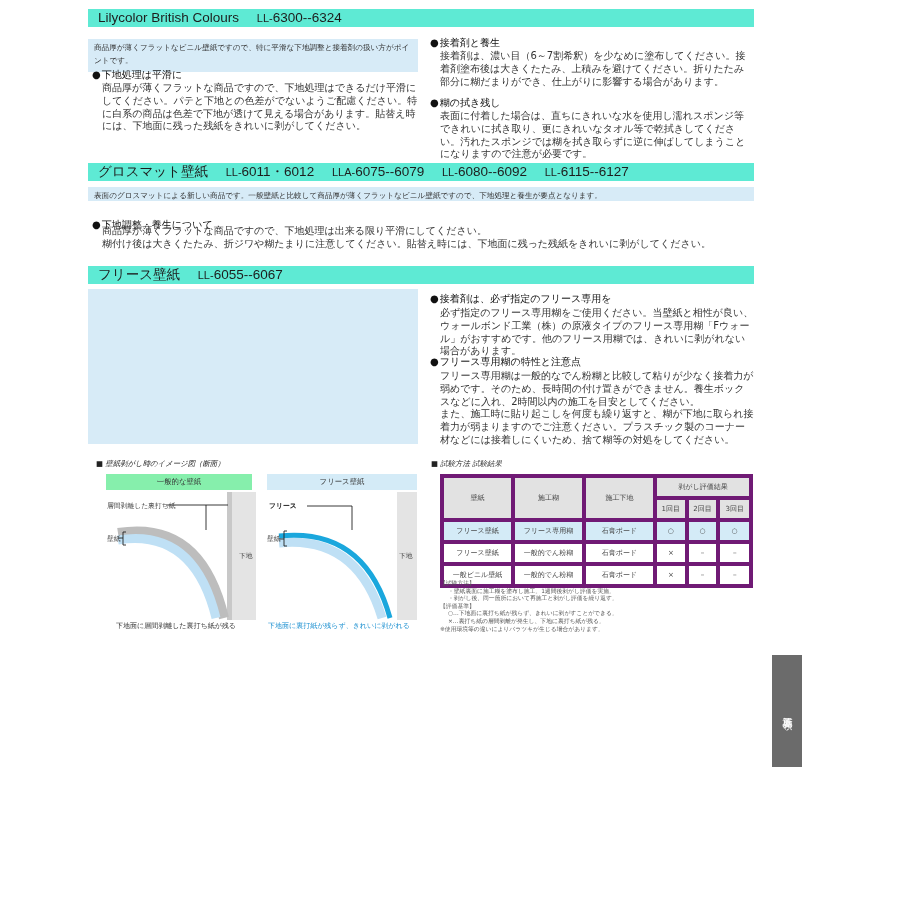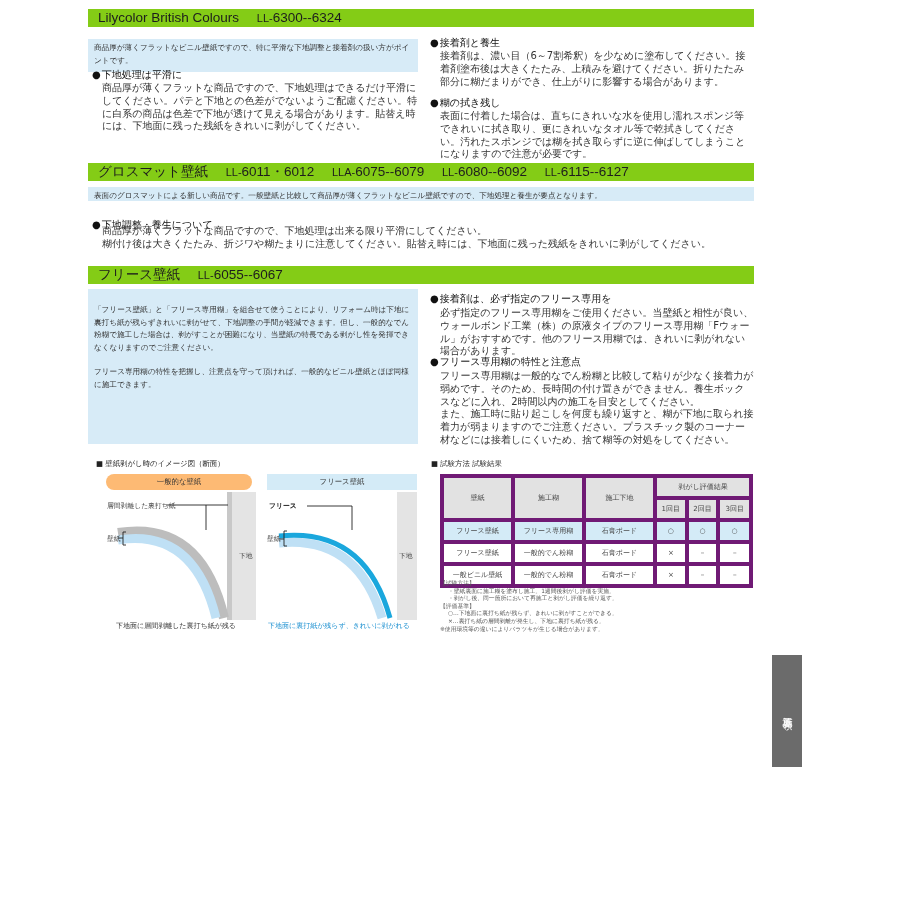--- a/index.html
+++ b/index.html
@@ -1,29 +1,29 @@
 <!DOCTYPE html>
 <html><head>
 <meta charset="utf-8">
 <style>
   html, body { margin:0; padding:0; background:#ffffff; }
   body { width:900px; height:900px; position:relative; overflow:hidden;
          font-family:"DejaVu Sans", "Liberation Sans", sans-serif; color:#333; }
   .abs { position:absolute; }
-  .hbar { position:absolute; left:88px; width:666px; height:18px; background:#84cc16;
+  .hbar { position:absolute; left:88px; width:666px; height:18px; background:#5eead4;
           font-family:"Liberation Sans", sans-serif; font-size:13.5px; color:#1d1d1d;
           line-height:18px; padding-left:10px; box-sizing:border-box; white-space:nowrap; }
   .hbar .code { font-size:11px; margin-left:14px; }
   .hbar .code .big { font-size:13.5px; }
   .intro { position:absolute; background:#d7ebf7; font-size:7.6px; line-height:12.5px;
            color:#333; padding:3px 6px; box-sizing:border-box; }
   .sec-h { position:absolute; font-size:10px; color:#111; line-height:13px; white-space:nowrap; }
   .sec-b { position:absolute; font-size:10px; line-height:12.8px; color:#333; }
   .bullet { font-size:10px; margin-right:1px; }
-  .diag-title { position:absolute; font-size:7.4px; color:#222; }
+  .diag-title { position:absolute; font-size:7.4px; color:#222;font-style:italic; }
   .plabel { position:absolute; height:16px; line-height:16px; text-align:center; font-size:7.4px; color:#333; }
   .dsmall { position:absolute; font-size:6.8px; color:#444; white-space:nowrap; }
   .caption { position:absolute; font-size:7px; white-space:nowrap; }
   table.res { position:absolute; left:440px; top:474px; width:313px; border-collapse:collapse;
               font-size:7px; color:#444; }
   table.res th, table.res td { border:4px solid #701a75; text-align:center; padding:0; height:18px; font-weight:normal; }
   table.res th { background:#e2e2e2; }
   table.res tr.hl td { background:#d4ebf7; }
   .notes { position:absolute; left:440px; top:580px; font-size:5.8px; line-height:7.6px; color:#555; white-space:nowrap; }
   .notes .ind { padding-left:8px; }
@@ -60,35 +60,33 @@
 <div class="sec-h" style="left:92px; top:218px;"><span class="bullet">●</span><span>下地調整・養生について</span></div>
 <div class="sec-b" style="left:102px; top:225px; white-space:nowrap;">商品厚が薄くフラットな商品ですので、下地処理は出来る限り平滑にしてください。</div>
 <div class="sec-b" style="left:102px; top:238px; white-space:nowrap;">糊付け後は大きくたたみ、折ジワや糊たまりに注意してください。貼替え時には、下地面に残った残紙をきれいに剥がしてください。</div>
 
 <div class="hbar" style="top:266px;">
   <span>フリース壁紙</span>
   <span class="code"><span>LL-</span><span class="big">6055--6067</span></span>
 </div>
 <div class="intro" style="left:88px; top:289px; width:330px; height:155px;">
   <div style="height:12px;"></div>
-  <div>「フリース壁紙」と「フリース専用糊」を組合せて使うことにより、リフォーム時は下地に裏打ち紙が残らずきれいに剥がせて、下地調整の手間が軽減できます。但し、一般的なでん粉糊で施工した場合は、剥がすことが困難になり、当壁紙の特長である剥がし性を発揮できなくなりますのでご注意ください。</div>
   <div style="height:12px;"></div>
-  <div>フリース専用糊の特性を把握し、注意点を守って頂ければ、一般的なビニル壁紙とほぼ同様に施工できます。</div>
 </div>
 
 <div class="sec-h" style="left:430px; top:292px;"><span class="bullet">●</span><span>接着剤は、必ず指定のフリース専用を</span></div>
 <div class="sec-b" style="left:440px; top:307px; width:314px;">必ず指定のフリース専用糊をご使用ください。当壁紙と相性が良い、ウォールボンド工業（株）の原液タイプのフリース専用糊「Fウォール」がおすすめです。他のフリース用糊では、きれいに剥がれない場合があります。</div>
 
 <div class="sec-h" style="left:430px; top:355px;"><span class="bullet">●</span><span>フリース専用糊の特性と注意点</span></div>
 <div class="sec-b" style="left:440px; top:370px; width:314px;">フリース専用糊は一般的なでん粉糊と比較して粘りが少なく接着力が弱めです。そのため、長時間の付け置きができません。養生ボックスなどに入れ、2時間以内の施工を目安としてください。</div>
 <div class="sec-b" style="left:440px; top:408px; width:314px;">また、施工時に貼り起こしを何度も繰り返すと、糊が下地に取られ接着力が弱まりますのでご注意ください。プラスチック製のコーナー材などには接着しにくいため、捨て糊等の対処をしてください。</div>
 
 <div class="diag-title" style="left:96px; top:459px;">■ 壁紙剥がし時のイメージ図（断面）</div>
 
-<div class="plabel" style="left:106px; top:474px; width:146px; background:#fdba74;border-radius:8px;">一般的な壁紙</div>
+<div class="plabel" style="left:106px; top:474px; width:146px; background:#86efac;">一般的な壁紙</div>
 <svg class="abs" style="left:106px; top:490px;" width="150" height="130">
   <rect x="124" y="2" width="26" height="128" fill="#e4e4e4"></rect>
   <rect x="121" y="2" width="5" height="128" fill="#c8c8c8"></rect>
   <path d="M12 43 Q95 30 118 128" stroke="#bdbdbd" stroke-width="10" fill="none"></path>
   <path d="M12 50 Q88 38 110 128" stroke="#bfe0f5" stroke-width="9" fill="none"></path>
   <polyline points="60,15 100,15 100,40" stroke="#222" stroke-width="0.9" fill="none"></polyline>
   <line x1="100" y1="15" x2="122" y2="15" stroke="#222" stroke-width="0.9"></line>
   <polyline points="20,42 17,42 17,55 20,55" stroke="#222" stroke-width="0.9" fill="none"></polyline>
   <line x1="12" y1="48" x2="17" y2="48" stroke="#222" stroke-width="0.9"></line>
 </svg>

